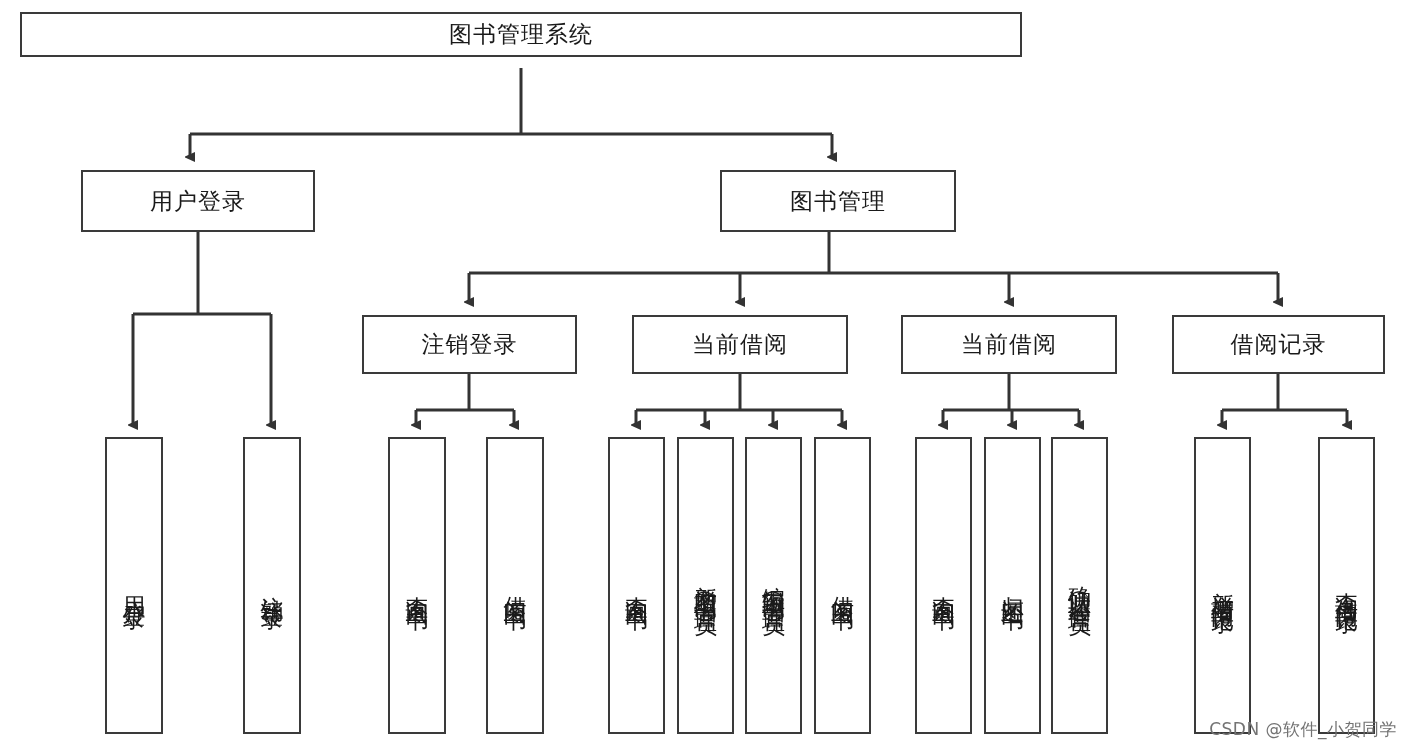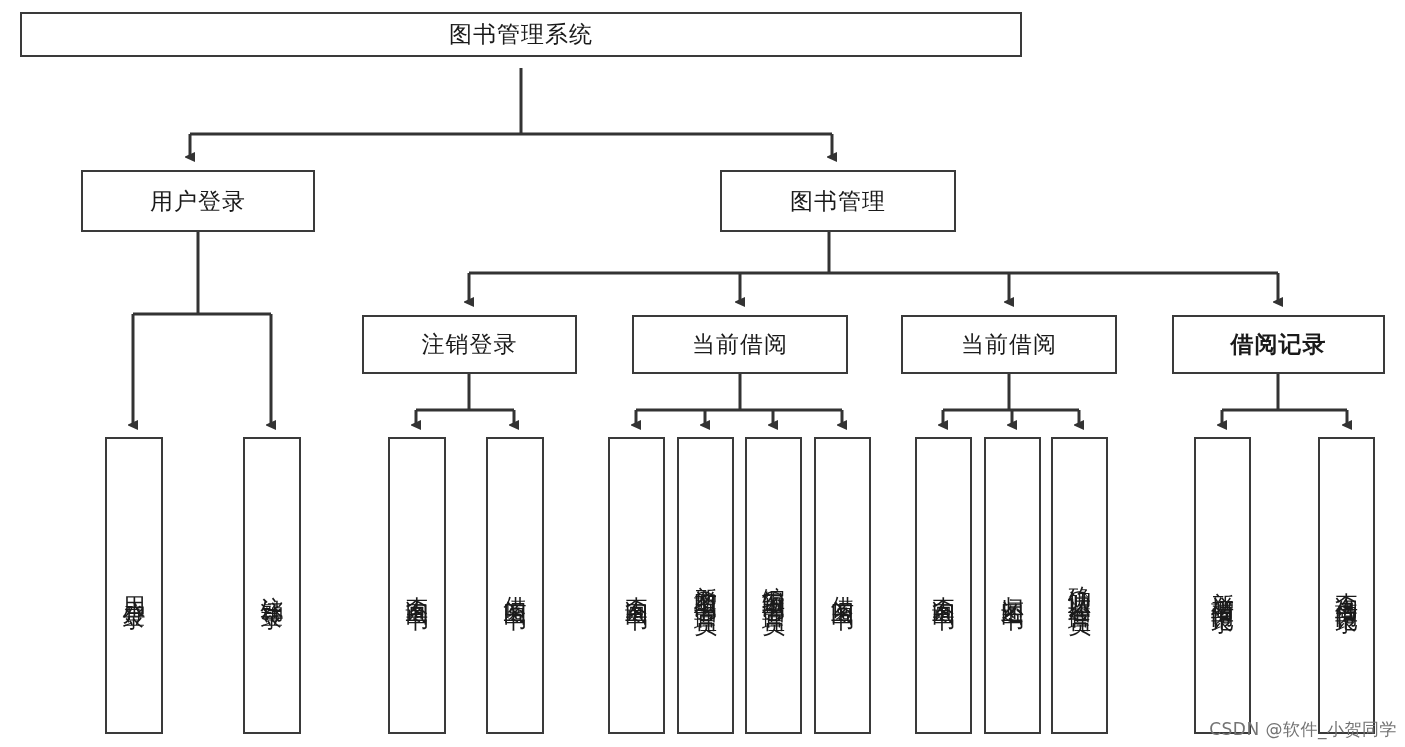--- a/index.html
+++ b/index.html
@@ -130,21 +130,21 @@
 
   <div class="node horiz" style="left:362px; top:315px; width:215px; height:59px;">
     <span class="htext">注销登录</span>
   </div>
   <div class="node horiz" style="left:632px; top:315px; width:216px; height:59px;">
     <span class="htext">当前借阅</span>
   </div>
   <div class="node horiz" style="left:901px; top:315px; width:216px; height:59px;text-align:right;">
     <span class="htext">当前借阅</span>
   </div>
-  <div class="node horiz" style="left:1172px; top:315px; width:213px; height:59px;font-weight:bold;">
+  <div class="node horiz" style="left:1172px; top:315px; width:213px; height:59px;">
     <span class="htext">借阅记录</span>
   </div>
 
   <div class="node vert" style="left:105px; top:437px; width:58px; height:297px;">
     <span class="vtext">用户登录</span>
   </div>
   <div class="node vert" style="left:243px; top:437px; width:58px; height:297px;">
     <span class="vtext">注销登录</span>
   </div>
 

